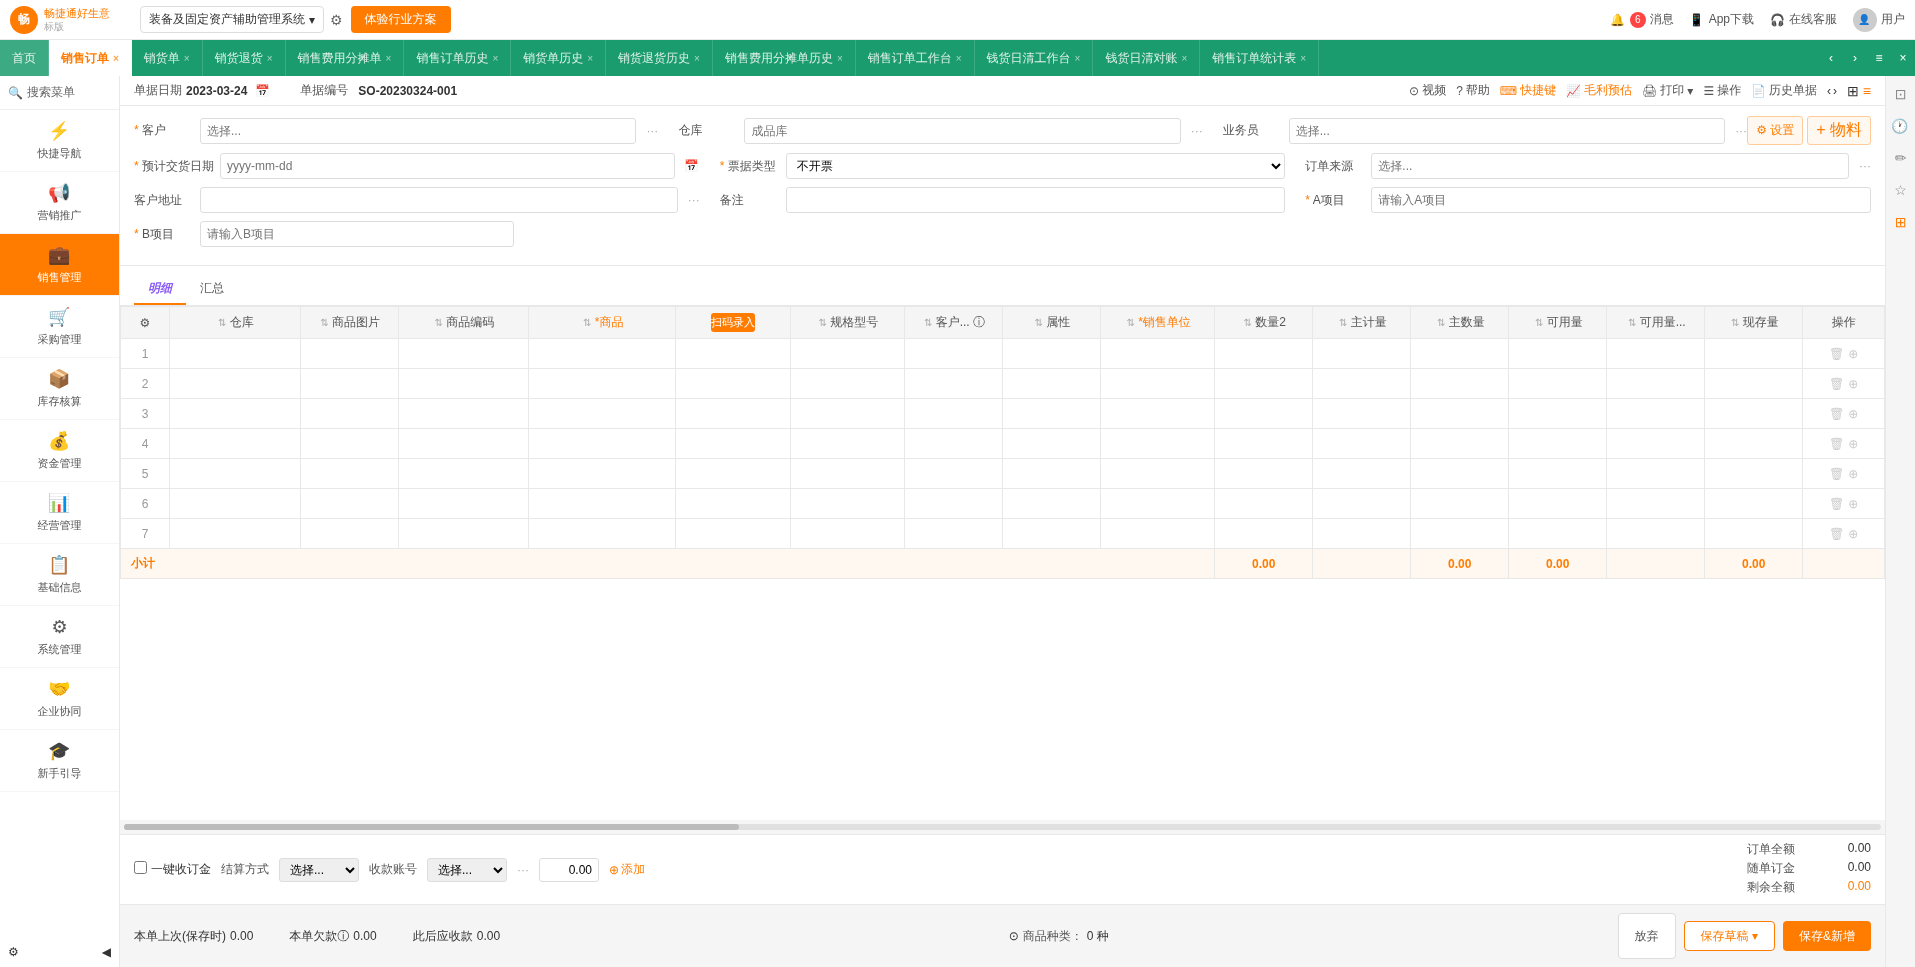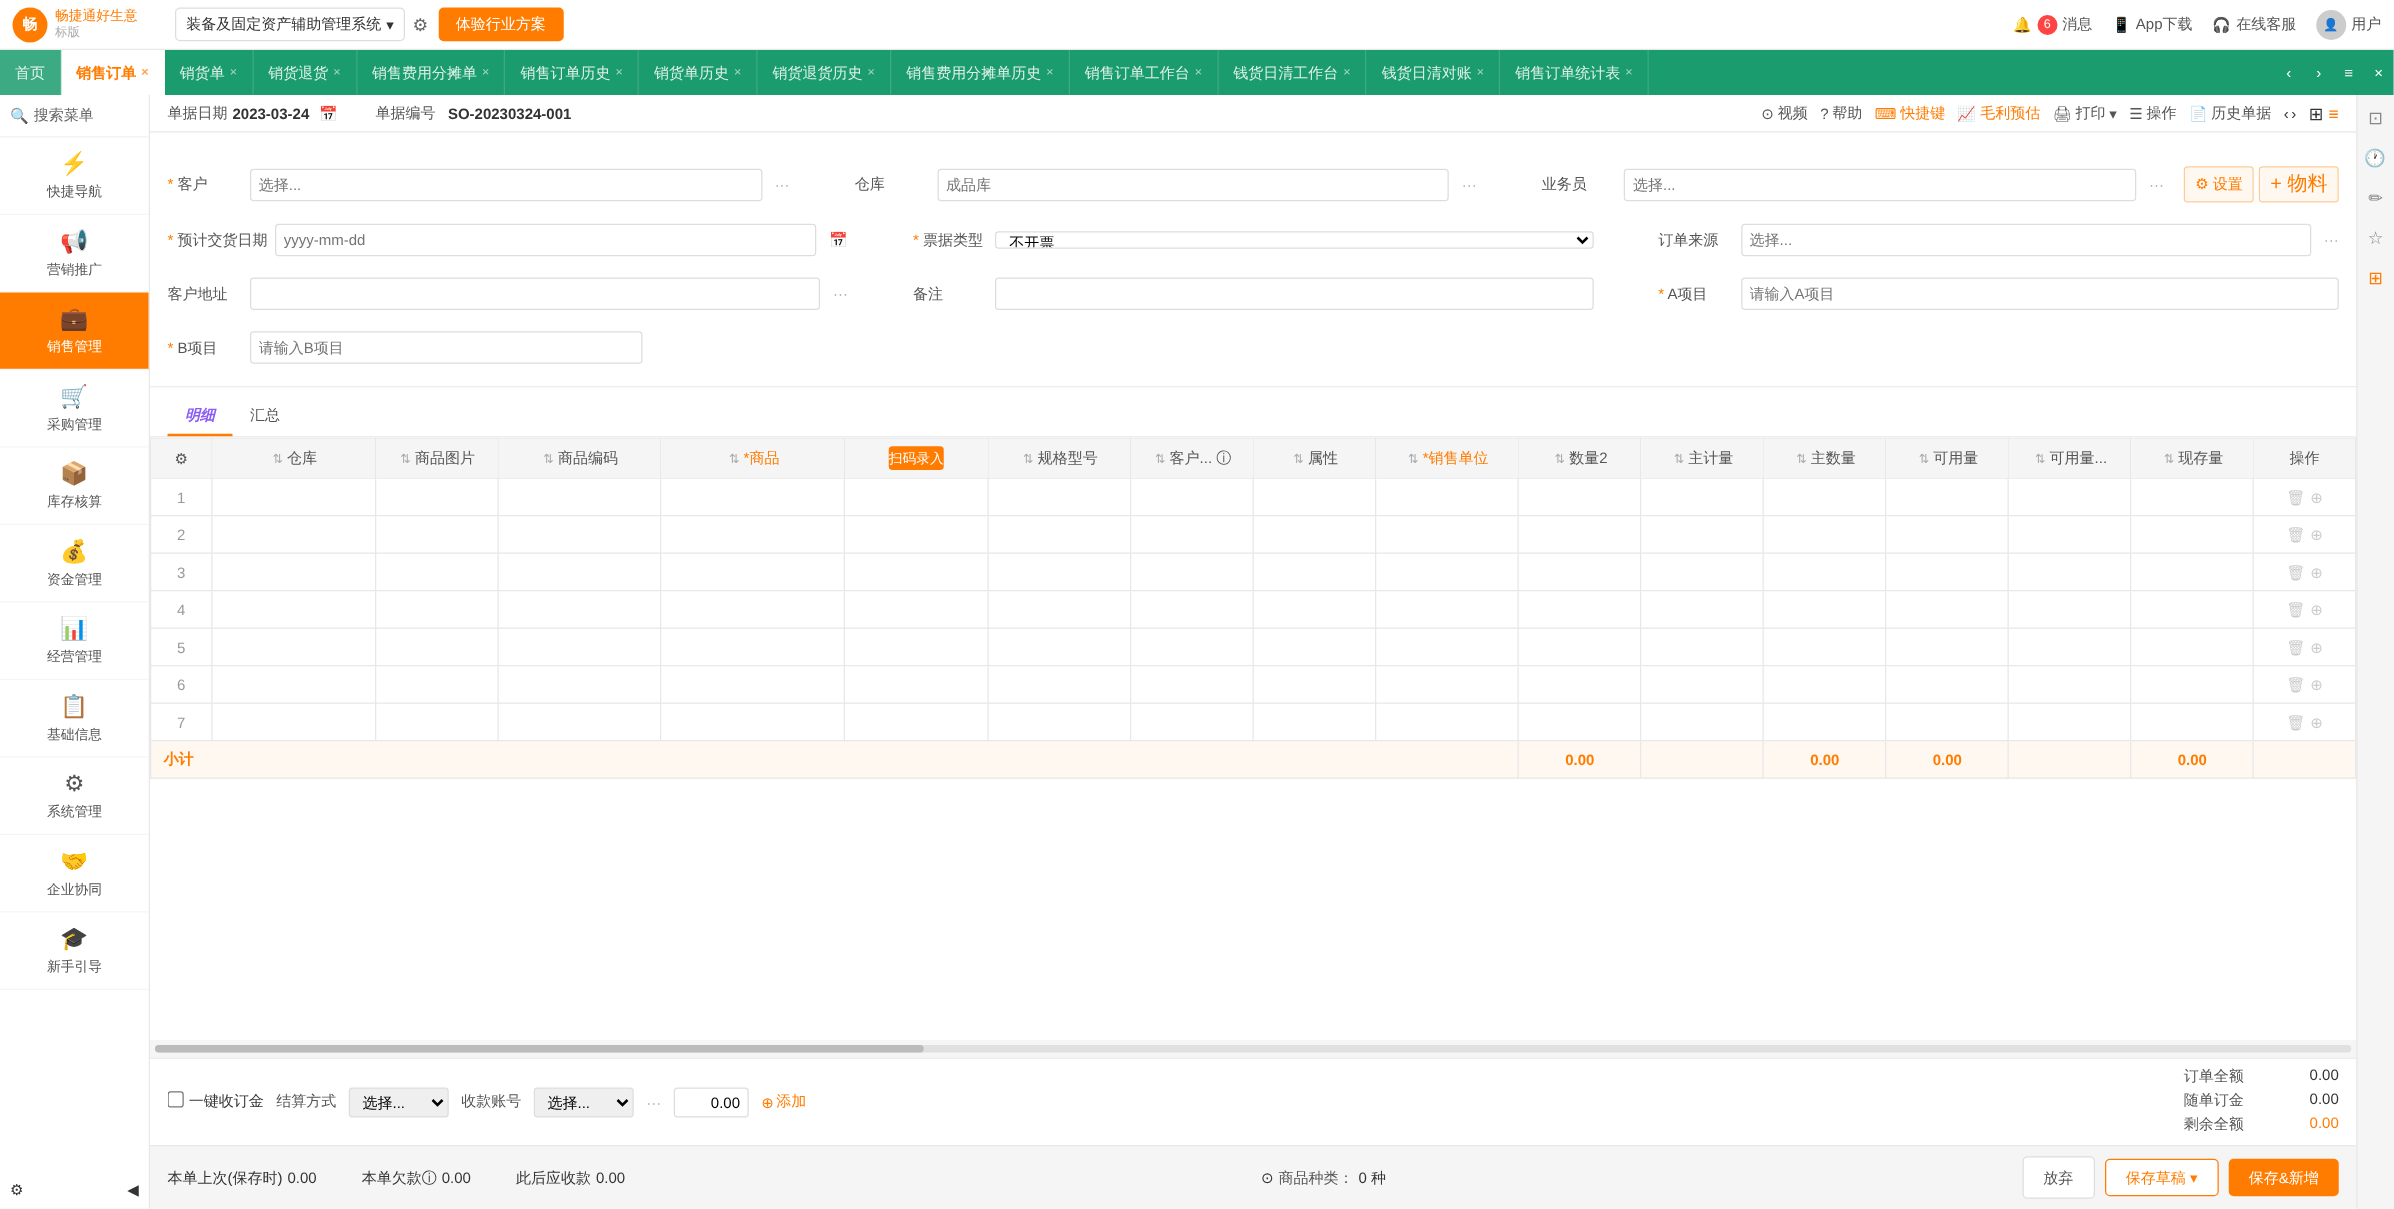--- a/index.html
+++ b/index.html
@@ -130,38 +130,37 @@
       cursor: pointer; color: #555;
     }
     .toolbar-item.orange { color: #ff7c00; }
 
     
     .form-area {
       padding: 10px 14px;
       border-bottom: 1px solid #e8e8e8;
     }
     .form-row {
-      display: flex; align-items: center; gap: 16px;
+      display: flex; align-items: center; gap: 0;
       margin-bottom: 8px;
-      margin-top: 17px;
     }
     .form-field {
       display: flex; align-items: center; gap: 6px; flex: 1;
     }
     .form-label {
       white-space: nowrap; color: #555; font-size: 12px; min-width: 60px;
     }
     .form-label.required::before { content: '* '; color: #ff7c00; }
     .form-input {
       flex: 1; height: 26px; border: 1px solid #ddd; border-radius: 3px;
       padding: 0 6px; font-size: 12px; color: #333; background: #fff;
       outline: none;
     }
     .form-select {
-      flex: 1; height: 14px; border: 1px solid #ddd; border-radius: 3px;
+      flex: 1; height: 26px; border: 1px solid #ddd; border-radius: 3px;
       padding: 0 6px; font-size: 12px; background: #fff; outline: none;
     }
     .more-btn { color: #aaa; cursor: pointer; font-size: 12px; margin-left: 4px; }
     .field-separator { width: 20px; }
 
     
     .header-row {
       display: flex; align-items: center; padding: 6px 14px;
       gap: 10px; font-size: 12px; background: #fff;
       border-bottom: 1px solid #e8e8e8;
@@ -266,21 +265,21 @@
     
     .page-footer {
       display: flex; align-items: center; padding: 8px 14px;
       background: #f5f5f5; border-top: 1px solid #e8e8e8;
       font-size: 12px; gap: 36px;
     }
     .footer-field { display: flex; align-items: center; gap: 4px; }
     .footer-value { color: #333; }
     .footer-actions { margin-left: auto; display: flex; gap: 8px; align-items: center; }
     .btn-discard {
-      height: 34px; padding: 0 16px; border: 1px solid #ddd; border-radius: 4px;
+      height: 46px; padding: 0 16px; border: 1px solid #ddd; border-radius: 4px;
       background: #fff; color: #555; cursor: pointer; font-size: 12px;
     }
     .btn-save-draft {
       height: 30px; padding: 0 16px; border: 1px solid #ff7c00; border-radius: 4px;
       background: #fff; color: #ff7c00; cursor: pointer; font-size: 12px;
     }
     .btn-save-new {
       height: 30px; padding: 0 16px; border: none; border-radius: 4px;
       background: #ff7c00; color: white; cursor: pointer; font-size: 12px;
     }

